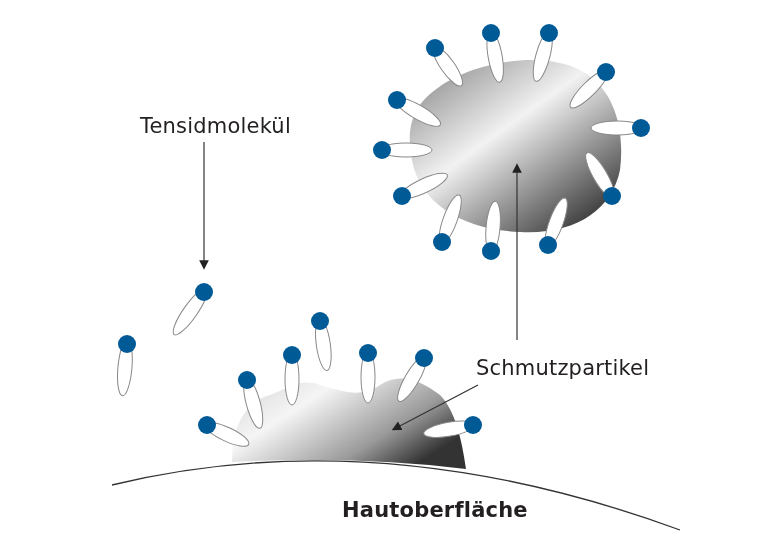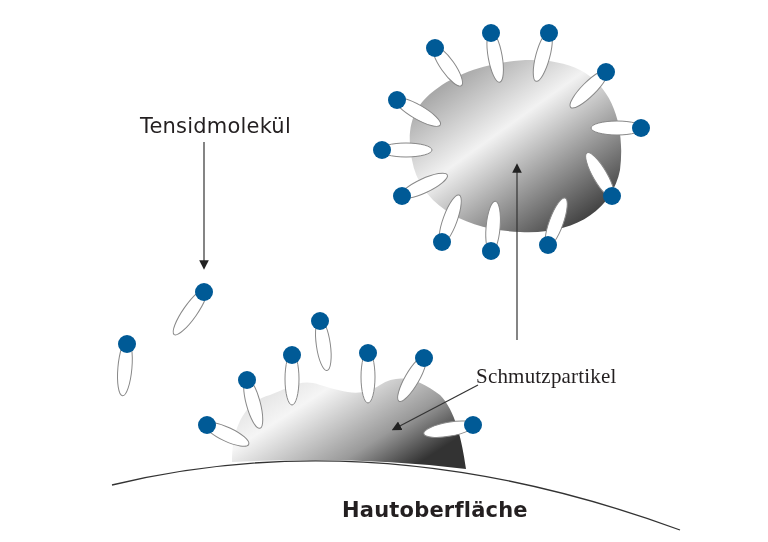--- a/index.html
+++ b/index.html
@@ -131,15 +131,15 @@
       <circle cx="424" cy="358" r="9"></circle>
       <circle cx="473" cy="425" r="9"></circle>
     </g>
 
     <line x1="204" y1="142" x2="204" y2="265" stroke="#333" stroke-width="1.2" marker-end="url(#arrowhead)"></line>
     <line x1="517" y1="340" x2="517" y2="168" stroke="#333" stroke-width="1.2" marker-end="url(#arrowhead)"></line>
     <line x1="478" y1="385" x2="396" y2="428" stroke="#333" stroke-width="1.2" marker-end="url(#arrowhead)"></line>
   </svg>
 
   <div class="label" style="left:140px; top:114px;">Tensidmolekül</div>
-  <div class="label" style="left:476px; top:364px;font-family:Liberation Serif, serif;">Schmutzpartikel</div>
+  <div class="label" style="left:476px; top:356px;">Schmutzpartikel</div>
   <div class="label" style="left:342px; top:498px;font-weight:bold;">Hautoberfläche</div>
 </div>
 
 </body></html>

